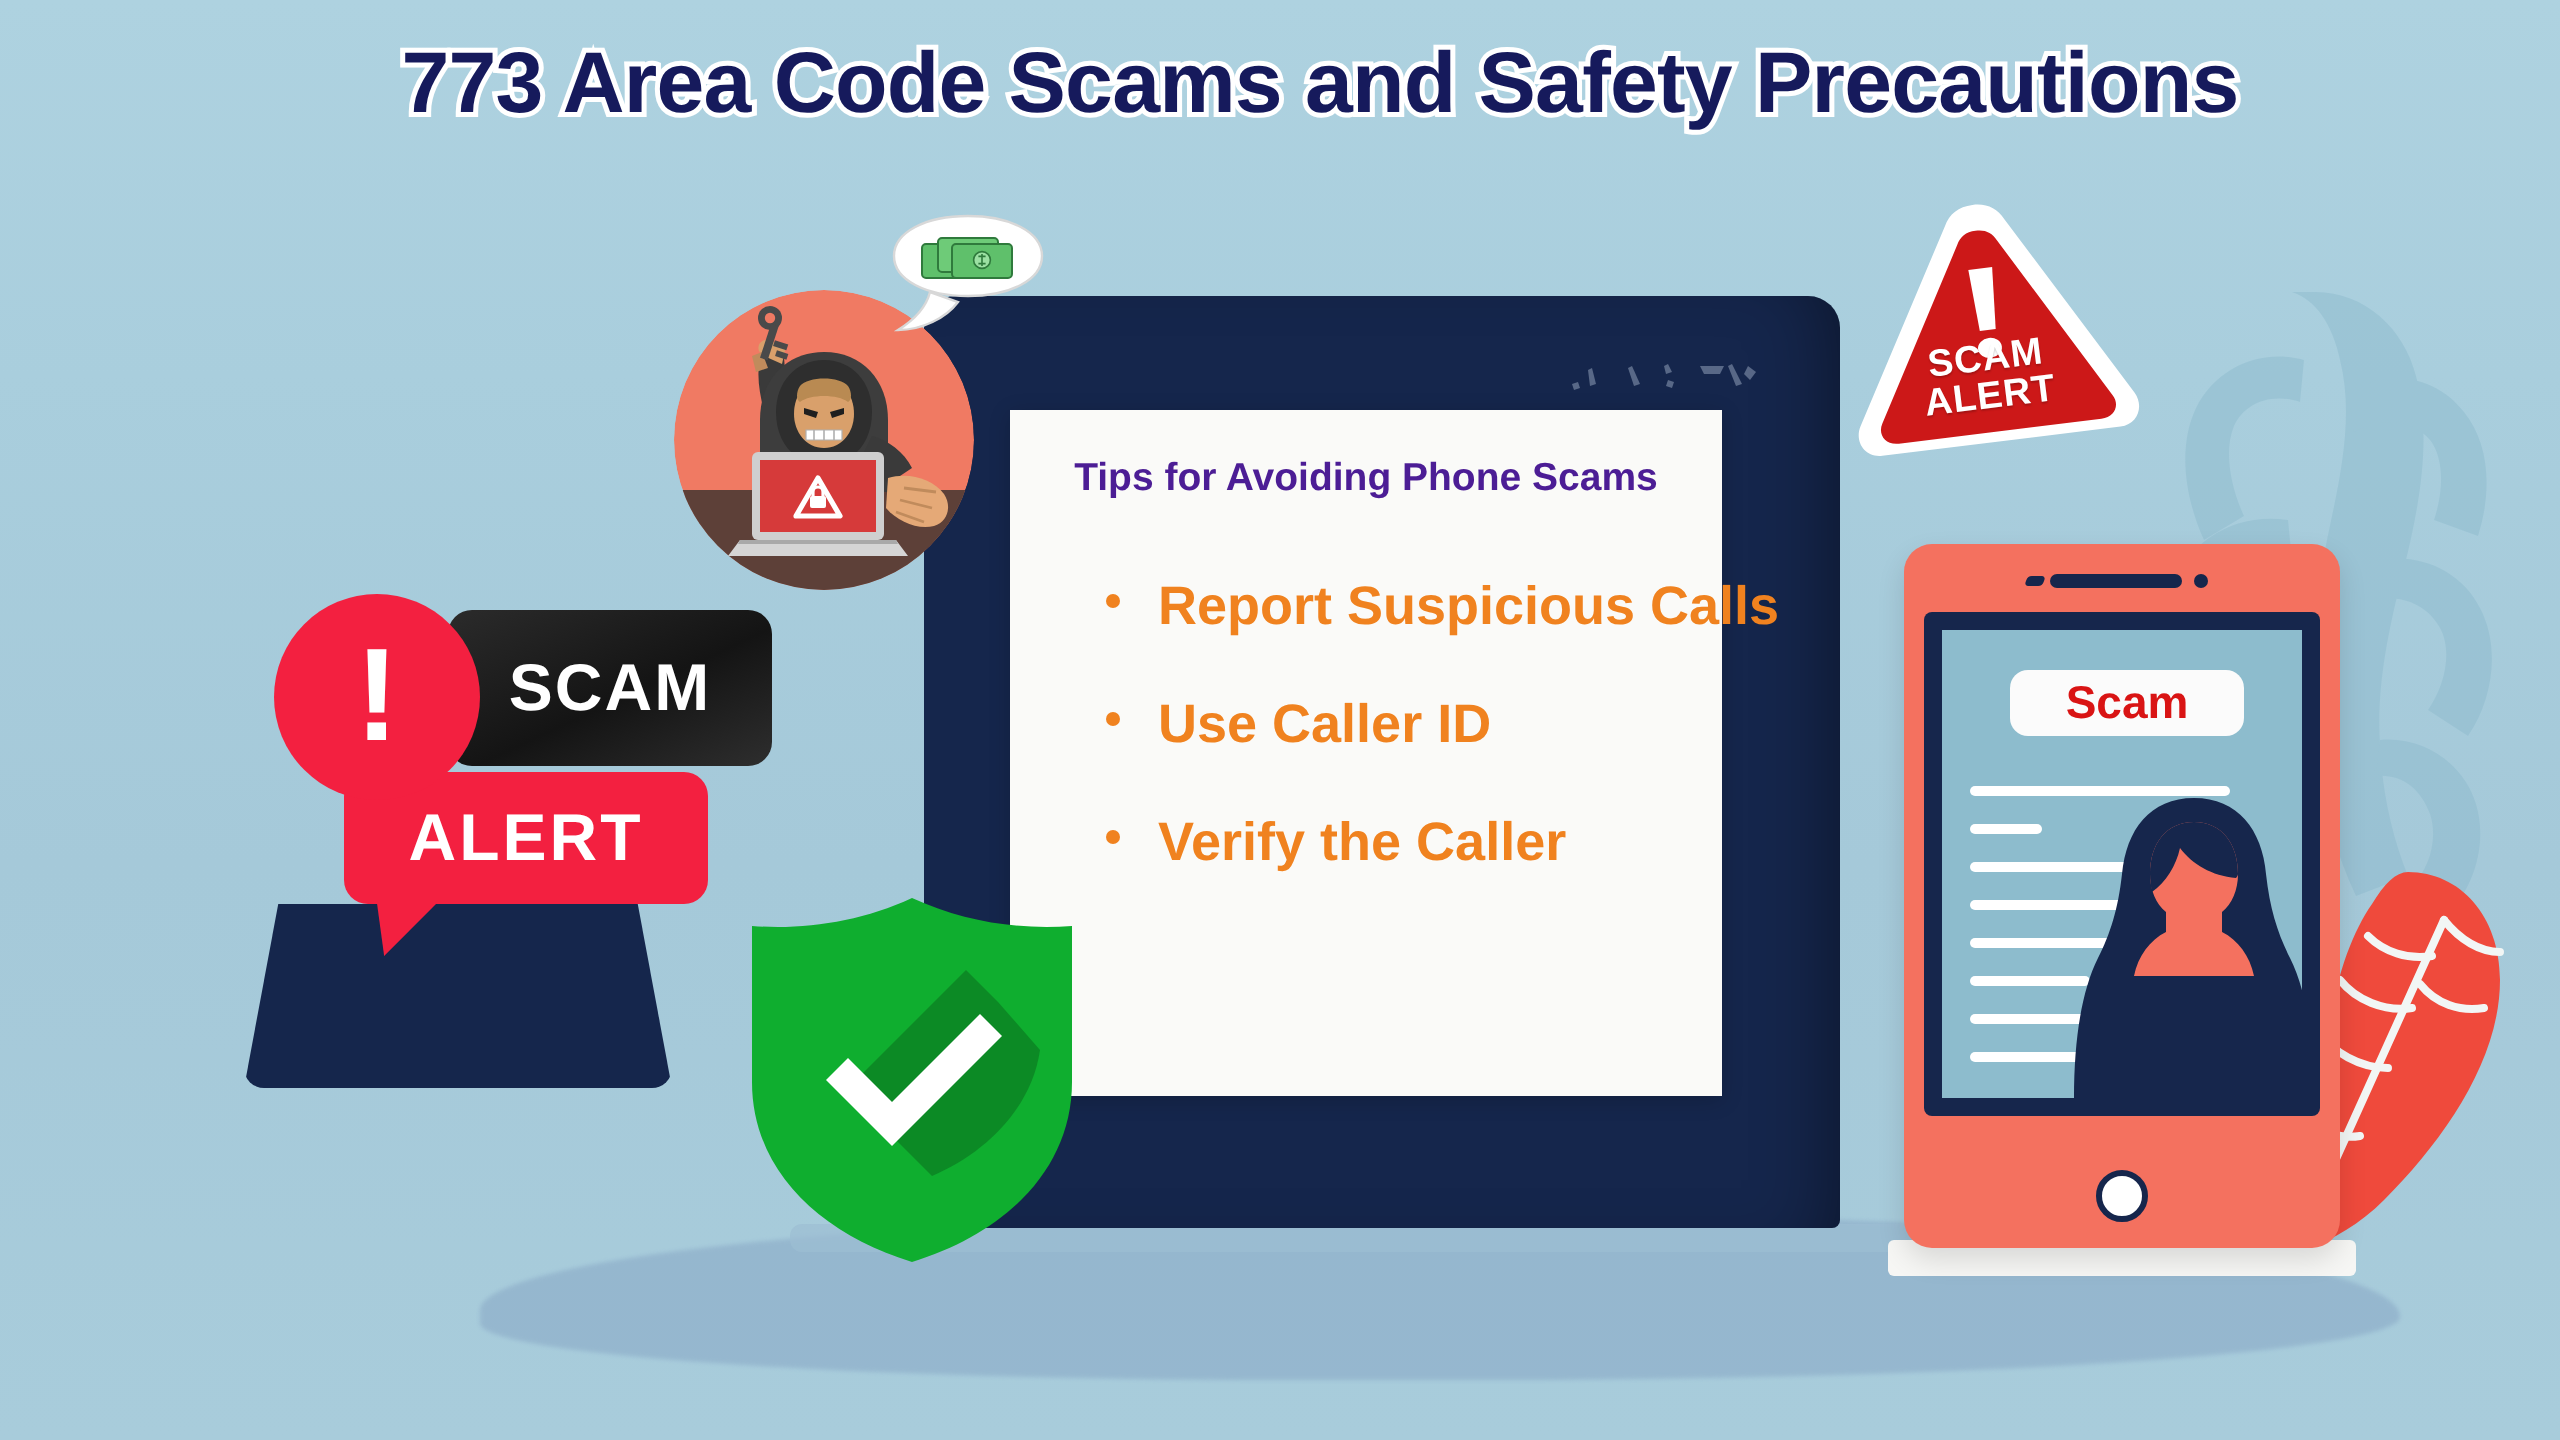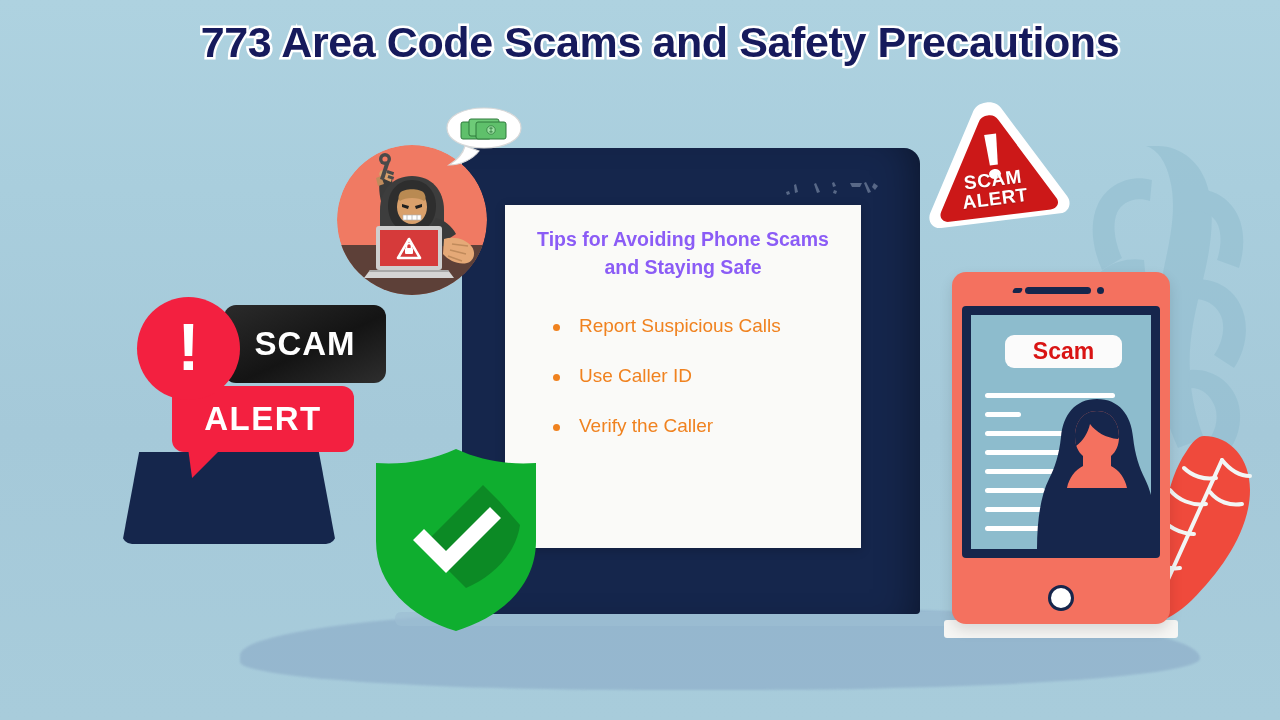--- a/index.html
+++ b/index.html
@@ -56,28 +56,28 @@
   }
   .monitor-specks { position:absolute; left:320px; top:26px; width:110px; height:30px; opacity:.5;}
   .monitor-screen {
     position:absolute; left:43px; top:57px; width:356px; height:343px;
     background:#fafaf8;
     box-shadow:0 2px 10px rgba(0,0,0,.18);
   }
   .screen-head {
     margin:21px 18px 0 18px;
     text-align:center;
-    color:#8b5cf6;
+    color:#4c1d95;
     font-size:19.5px; font-weight:bold; line-height:1.42;
   }
   .screen-list { margin:34px 0 0 48px; list-style:none; }
   .screen-list li {
     position:relative;
     color:#f0821f;
-    font-weight:normal; font-size:19px;
+    font-weight:bold; font-size:27px;
     padding-left:26px;
     margin-bottom:28px;
     white-space:nowrap;
   }
   .screen-list li::before {
     content:""; position:absolute; left:0; top:9px;
     width:7px; height:7px; border-radius:50%; background:#f0821f;
   }
   .monitor-neck {
     position:absolute; left:122px; top:452px; width:214px; height:92px;
@@ -220,21 +220,20 @@
         <path d="M52 16l3 1-1 3-3-1z"></path>
         <path d="M68 9h12l-2 4h-8z"></path>
         <path d="M84 8l5 10-3 1-4-10z"></path>
         <path d="M92 9l4 3-3 4-3-3z"></path>
       </g>
     </svg>
 
     <div class="monitor-screen">
       <div class="screen-head">
         <div>Tips for Avoiding Phone Scams</div>
-        <div>and Staying Safe</div>
       </div>
       <ul class="screen-list">
         <li>Report Suspicious Calls</li>
         <li>Use Caller ID</li>
         <li>Verify the Caller</li>
       </ul>
     </div>
   </div>
   <div class="monitor-neck"></div>
 

